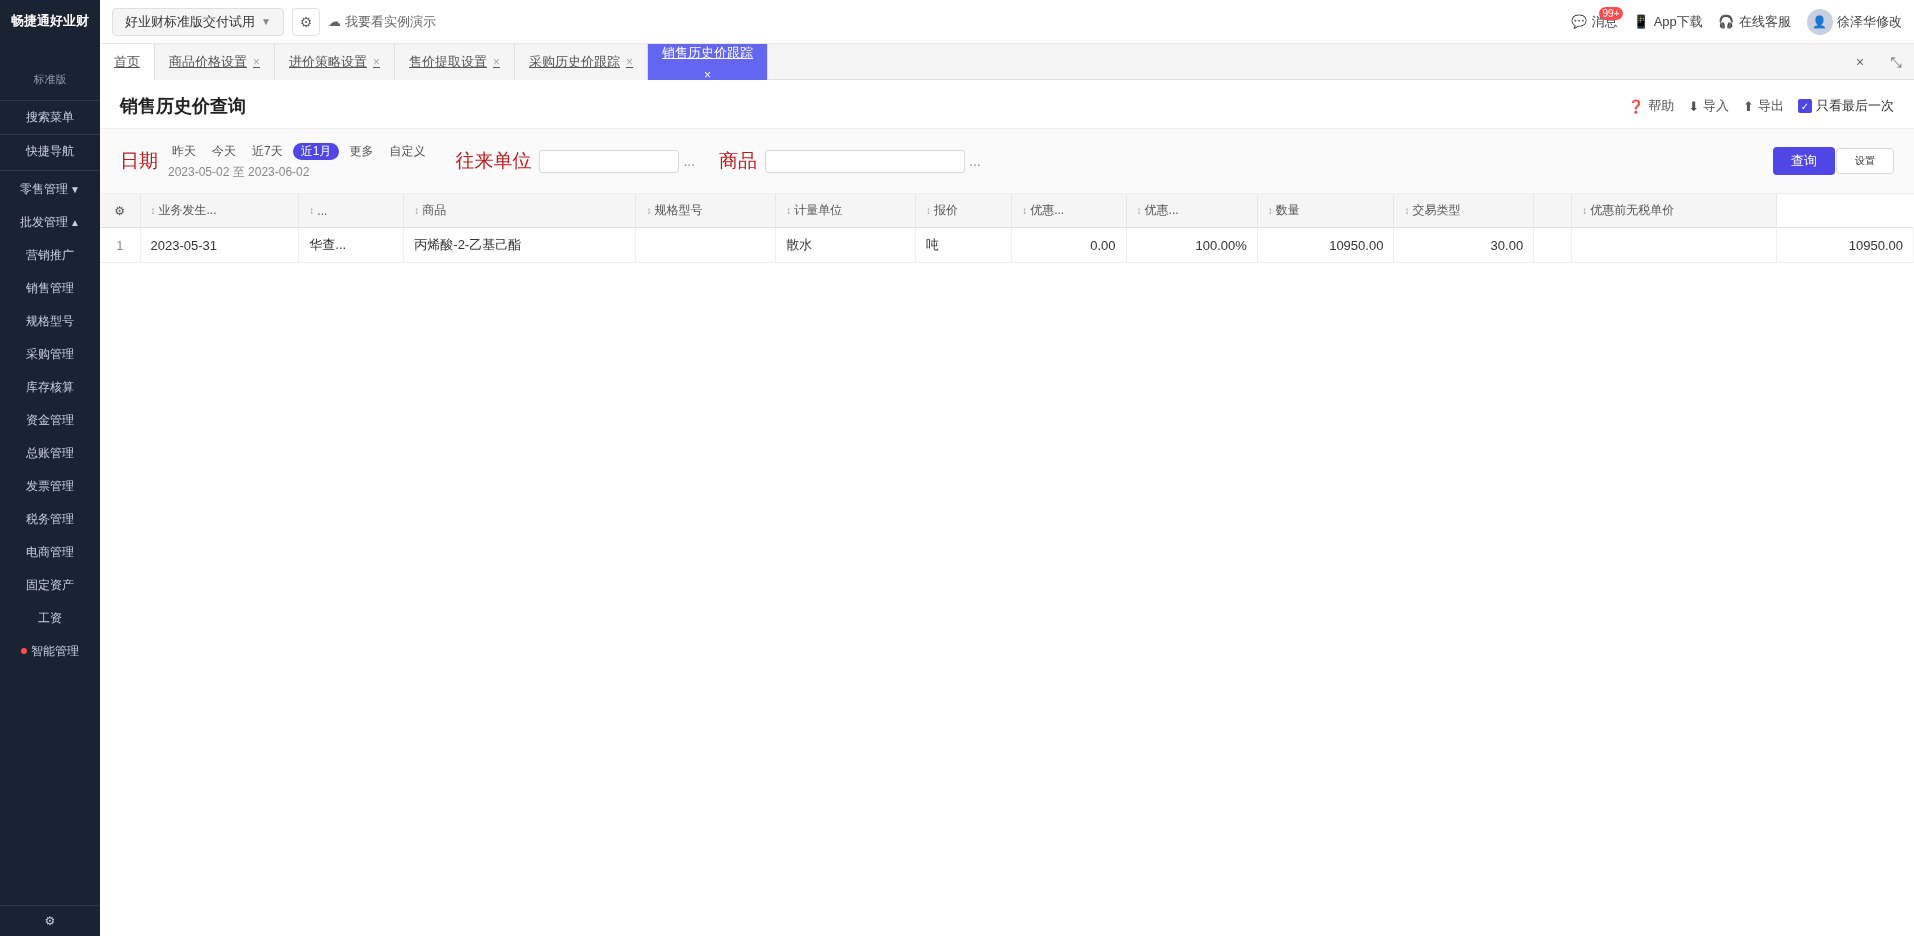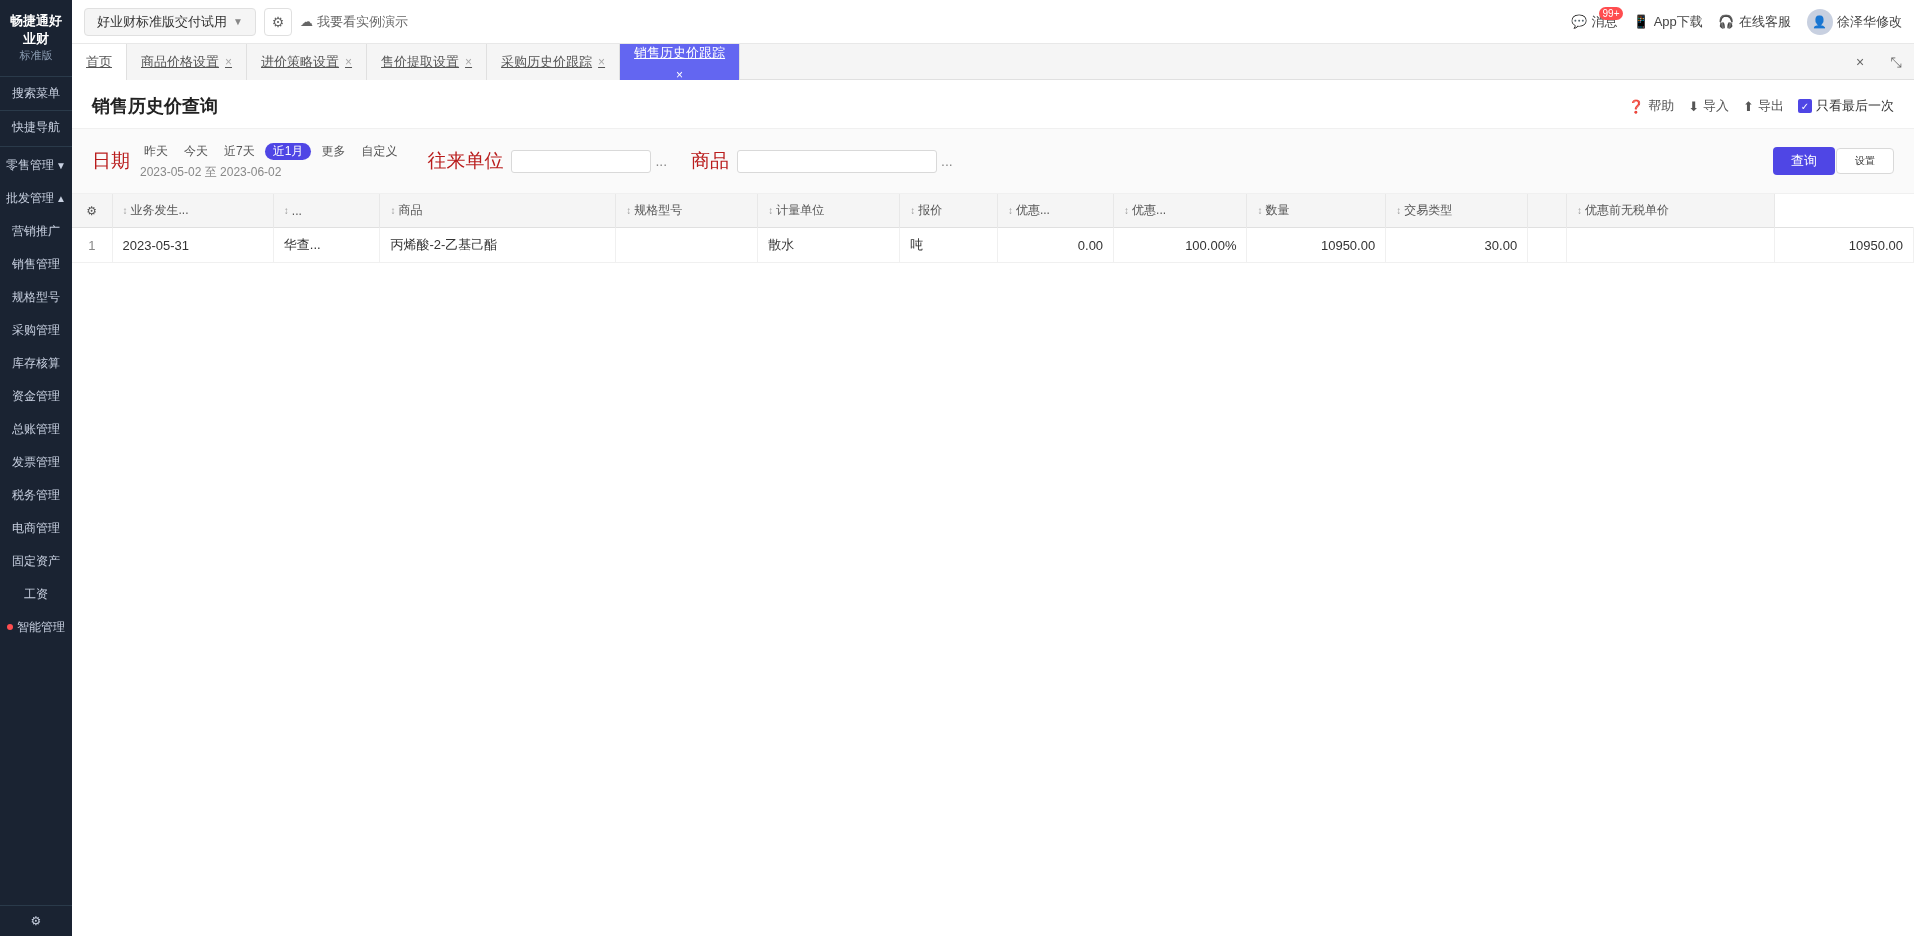--- a/index.html
+++ b/index.html
@@ -1,37 +1,37 @@
 <!DOCTYPE html>
 <html><head>
   <meta charset="utf-8">
   <style>
     * { margin: 0; padding: 0; box-sizing: border-box; }
     body { font-family: 'Microsoft YaHei', Arial, sans-serif; font-size: 13px; background: #f0f2f5; display: flex; height: 936px; overflow: hidden; }
 
     
     .sidebar {
-      width: 72px;
+      width: 100px;
       background: #1a2332;
       color: #c8d0e0;
       display: flex;
       flex-direction: column;
       flex-shrink: 0;
       height: 100%;
     }
     .sidebar-logo {
       padding: 12px 8px;
       text-align: center;
       border-bottom: 1px solid #2a3a4a;
       color: #fff;
       font-size: 12px;
       line-height: 1.4;
     }
     .sidebar-logo .logo-name { font-size: 13px; font-weight: bold; color: #fff; }
-    .sidebar-logo .logo-sub { font-size: 11px; color: #8a9bb0; }
+    .sidebar-logo .logo-sub { font-size: 11px; color: #8a9bb0; margin-top: 42px; }
     .sidebar-search {
       padding: 8px;
       text-align: center;
       font-size: 12px;
       color: #c8d0e0;
       cursor: pointer;
       border-bottom: 1px solid #2a3a4a;
     }
     .sidebar-nav-item {
       padding: 8px 4px;

